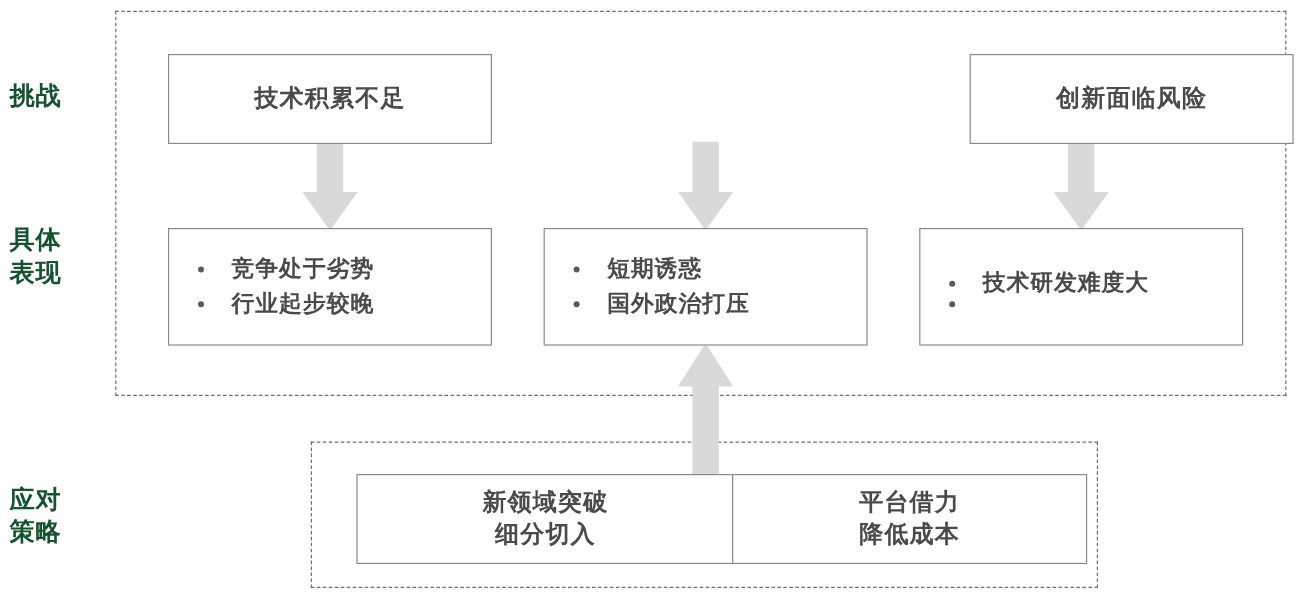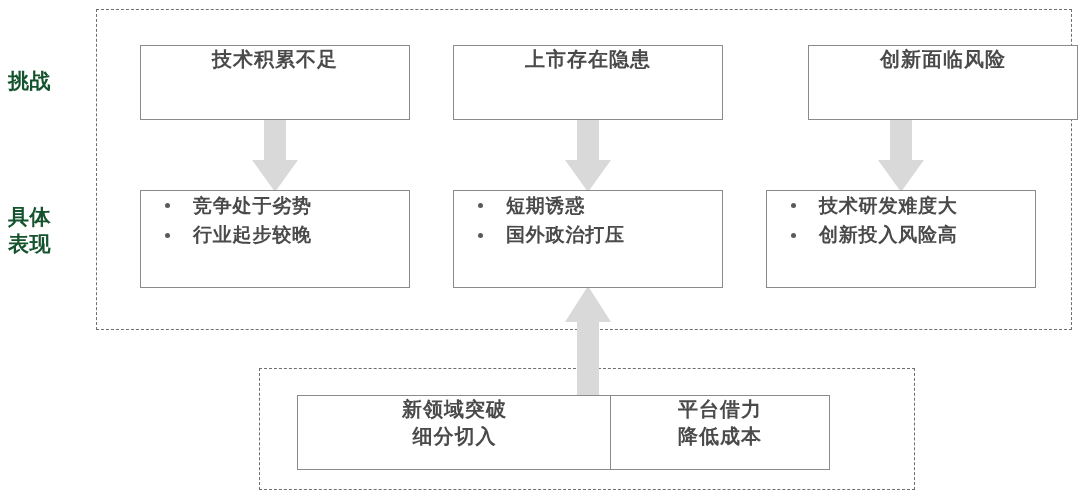--- a/index.html
+++ b/index.html
@@ -38,21 +38,21 @@
     box-sizing: border-box;
   }
 
   
   .box {
     position: absolute;
     border: 1.6px solid #8a8a8a;
     background: #ffffff;
     box-sizing: border-box;
     display: flex;
-    align-items: flex-start;
+    align-items: center;
     justify-content: center;
   }
   .box-title {
     color: #4a4a4a;
     font-size: 20px;
     font-weight: bold;
     letter-spacing: 1px;
     text-align: center;
     line-height: 1.35;
     white-space: pre-line;
@@ -94,23 +94,25 @@
   }
   .arrow svg { display: block; }
 </style>
 </head>
 <body>
 
 <div id="canvas">
 
   <div class="row-label" style="left:8px; top:68px;">挑战</div>
 
-  <div class="row-label" style="left:8px; top:206px;font-family:Liberation Mono, monospace;">具体
+  <div class="row-label" style="left:8px; top:188px;">具体
 表现</div>
 
+  <div class="row-label" style="left:8px; top:404px;">应对
+策略</div>
 
   <div class="dashed-group" style="left:96px; top:9px; width:976px; height:321px;"></div>
 
   <div class="dashed-group" style="left:259px; top:368px; width:656px; height:122px;"></div>
 
   <div class="arrow" style="left:252px; top:118px;">
     <svg width="46" height="74" viewBox="0 0 46 74">
       <polygon points="12,0 34,0 34,42 46,42 23,74 0,42 12,42" fill="#d9d9d9"></polygon>
     </svg>
   </div>
@@ -130,23 +132,20 @@
   <div class="arrow" style="left:565px; top:286px;">
     <svg width="46" height="110" viewBox="0 0 46 110">
       <polygon points="23,0 46,36 34,36 34,110 12,110 12,36 0,36" fill="#d9d9d9"></polygon>
     </svg>
   </div>
 
   <div class="box" style="left:140px; top:45px; width:270px; height:75px;">
     <span class="box-title">技术积累不足</span>
   </div>
 
-  <div class="box" style="left:453px; top:45px; width:270px; height:75px;">
-    <span class="box-title">上市存在隐患</span>
-  </div>
 
   <div class="box" style="left:808px; top:45px; width:270px; height:75px;">
     <span class="box-title">创新面临风险</span>
   </div>
 
   <div class="box detail" style="left:140px; top:190px; width:270px; height:98px;">
     <ul class="bullet-list">
       <li>
         <span class="bullet-dot"></span>
         <span>竞争处于劣势</span>
@@ -172,28 +171,27 @@
   </div>
 
   <div class="box detail" style="left:766px; top:190px; width:270px; height:98px;">
     <ul class="bullet-list">
       <li>
         <span class="bullet-dot"></span>
         <span>技术研发难度大</span>
       </li>
       <li>
         <span class="bullet-dot"></span>
-        <span>创新投入风险高</span>
       </li>
     </ul>
   </div>
 
   <div class="box" style="left:297px; top:395px; width:315px; height:75px;">
     <span class="box-title">新领域突破
 细分切入</span>
   </div>
 
-  <div class="box" style="left:610px; top:395px; width:220px; height:75px;">
+  <div class="box" style="left:610px; top:395px; width:296px; height:75px;">
     <span class="box-title">平台借力
 降低成本</span>
   </div>
 
 </div>
 
 </body></html>

